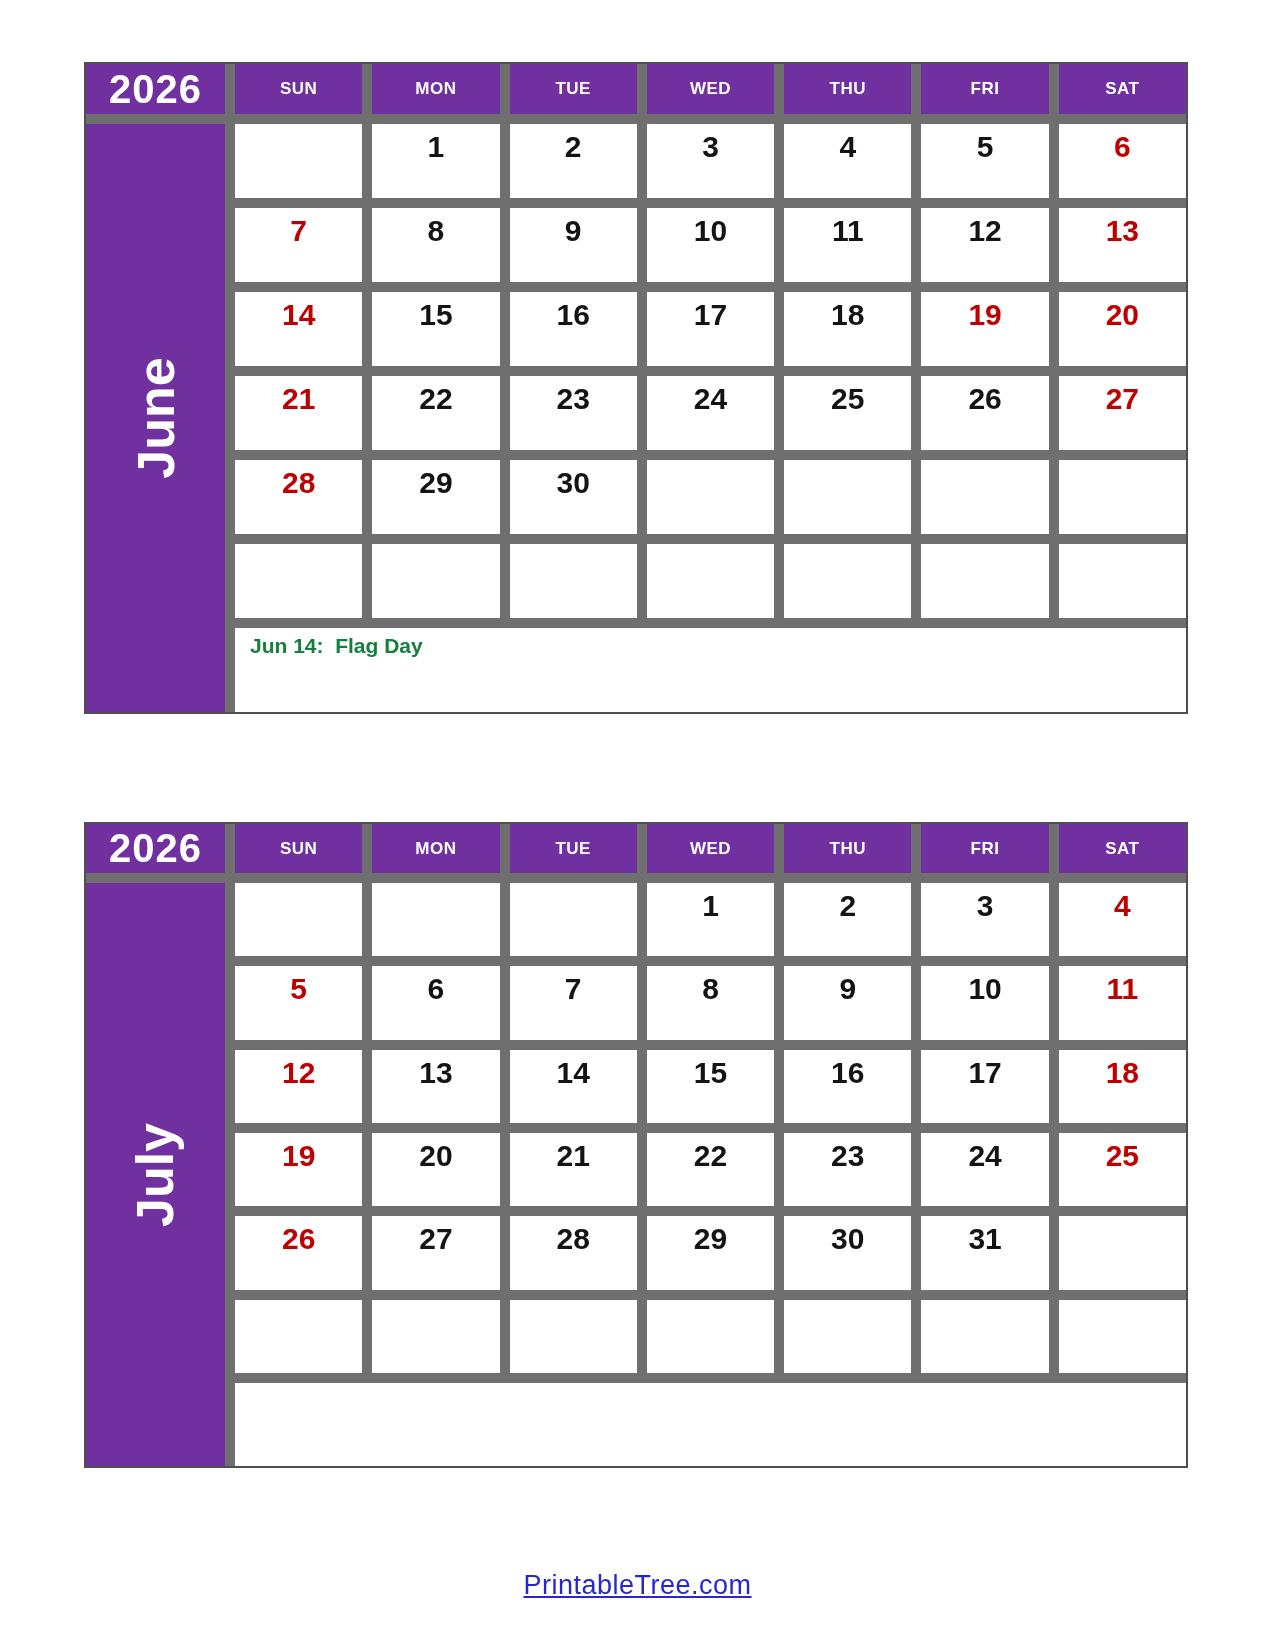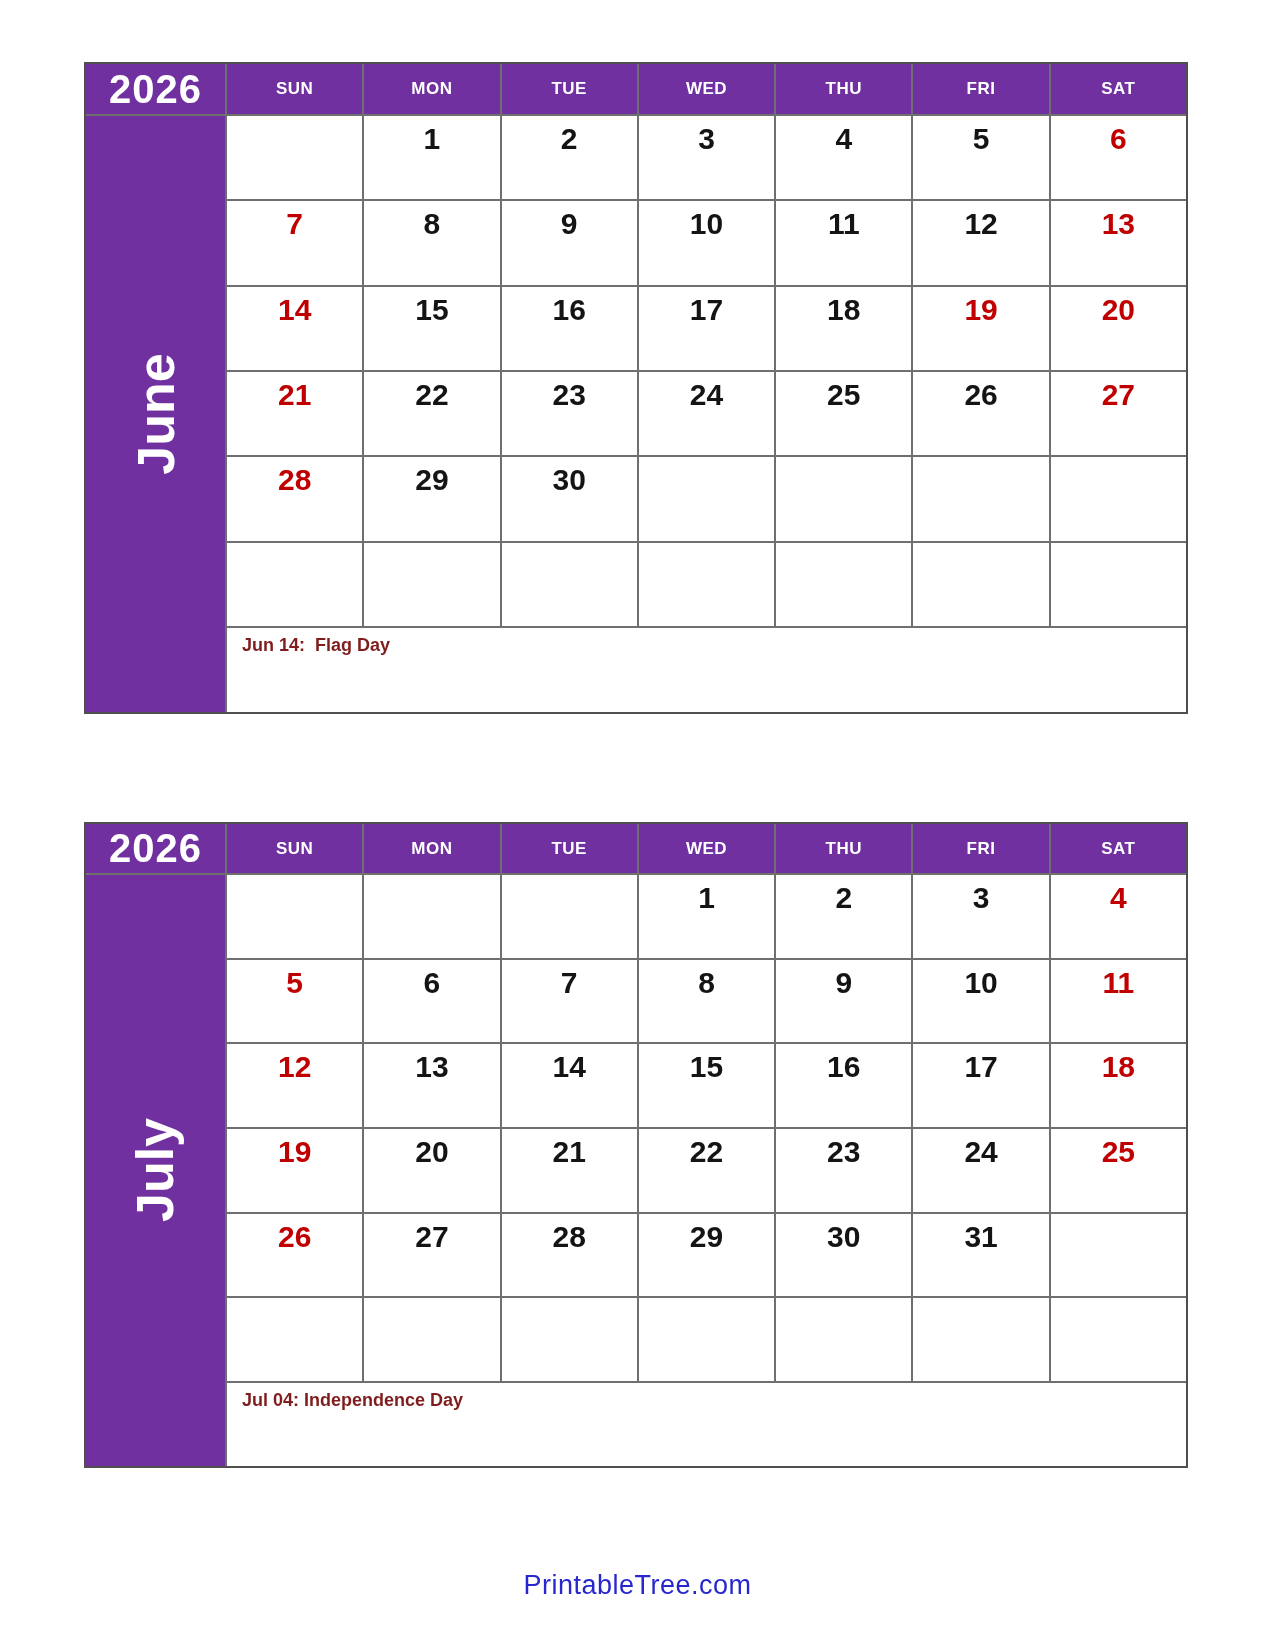--- a/index.html
+++ b/index.html
@@ -7,21 +7,21 @@
     position:relative; width:1275px; height:1650px; background:#ffffff;
     font-family:"Liberation Sans", sans-serif; overflow:hidden;
   }
   .month-block { position:absolute; left:84px; width:1104px; }
   .month-block.june { top:62px;  height:652px; }
   .month-block.july { top:822px; height:646px; }
 
   .cal-grid {
     display:grid; width:100%; height:100%; box-sizing:border-box;
     grid-template-columns:139px repeat(7, 1fr);
-    gap:2px; background:#6f6f6f; border:2px solid #4f4f4f;
+    gap:10px; background:#6f6f6f; border:2px solid #4f4f4f;
   }
   .june .cal-grid { grid-template-rows:50px repeat(6, 1fr) 84px; }
   .july .cal-grid { grid-template-rows:49px repeat(6, 1fr) 83px; }
 
   .cell { overflow:hidden; }
   .hdr { background:#7030A0; color:#ffffff; display:flex; align-items:center; justify-content:center; }
   .year-cell  { font-size:40px; font-weight:700; letter-spacing:1px; }
   .dow-cell   { font-size:17px; font-weight:700; letter-spacing:0.5px; }
 
   .month-cell {
@@ -37,27 +37,27 @@
     background:#ffffff; color:#141414; font-size:30px; font-weight:700;
     text-align:center; padding-top:6px; box-sizing:border-box;
   }
   .day-cell.red { color:#C00000; }
 
   .footer-cell {
     background:#ffffff; grid-row:8; grid-column:2 / 9;
     padding:5px 0 0 15px; box-sizing:border-box;
   }
   .holiday-note {
-    color:#7f1d1d; font-size:18px; font-weight:700; line-height:25px;
+    color:#15803d; font-size:21px; font-weight:700; line-height:25px;
     white-space:pre-wrap;
   }
 
   .site-link {
     position:absolute; top:1570px; left:0; width:100%; text-align:center;
-    font-size:27px; color:#2727cd; 
+    font-size:27px; color:#2727cd; text-decoration:underline;
     letter-spacing:0.5px;
   }
 </style>
 </head>
 <body>
 
 <div class="page">
 
   <section class="month-block june">
     <div class="cal-grid">
@@ -87,19 +87,18 @@
       <div class="cell hdr dow-cell">TUE</div>
       <div class="cell hdr dow-cell">WED</div>
       <div class="cell hdr dow-cell">THU</div>
       <div class="cell hdr dow-cell">FRI</div>
       <div class="cell hdr dow-cell">SAT</div>
       <div class="cell month-cell">
         <span>July</span>
       </div>
       <div style="display:contents"><div class="cell day-cell"></div><div class="cell day-cell"></div><div class="cell day-cell"></div><div class="cell day-cell">1</div><div class="cell day-cell">2</div><div class="cell day-cell">3</div><div class="cell day-cell red">4</div><div class="cell day-cell red">5</div><div class="cell day-cell">6</div><div class="cell day-cell">7</div><div class="cell day-cell">8</div><div class="cell day-cell">9</div><div class="cell day-cell">10</div><div class="cell day-cell red">11</div><div class="cell day-cell red">12</div><div class="cell day-cell">13</div><div class="cell day-cell">14</div><div class="cell day-cell">15</div><div class="cell day-cell">16</div><div class="cell day-cell">17</div><div class="cell day-cell red">18</div><div class="cell day-cell red">19</div><div class="cell day-cell">20</div><div class="cell day-cell">21</div><div class="cell day-cell">22</div><div class="cell day-cell">23</div><div class="cell day-cell">24</div><div class="cell day-cell red">25</div><div class="cell day-cell red">26</div><div class="cell day-cell">27</div><div class="cell day-cell">28</div><div class="cell day-cell">29</div><div class="cell day-cell">30</div><div class="cell day-cell">31</div><div class="cell day-cell"></div><div class="cell day-cell"></div><div class="cell day-cell"></div><div class="cell day-cell"></div><div class="cell day-cell"></div><div class="cell day-cell"></div><div class="cell day-cell"></div><div class="cell day-cell"></div></div>
       <div class="cell footer-cell">
-          <div class="holiday-note">Jul 04: Independence Day</div>
         </div>
     </div>
   </section>
 
   <div class="site-link">PrintableTree.com</div>
 </div>
 
 </body></html>

